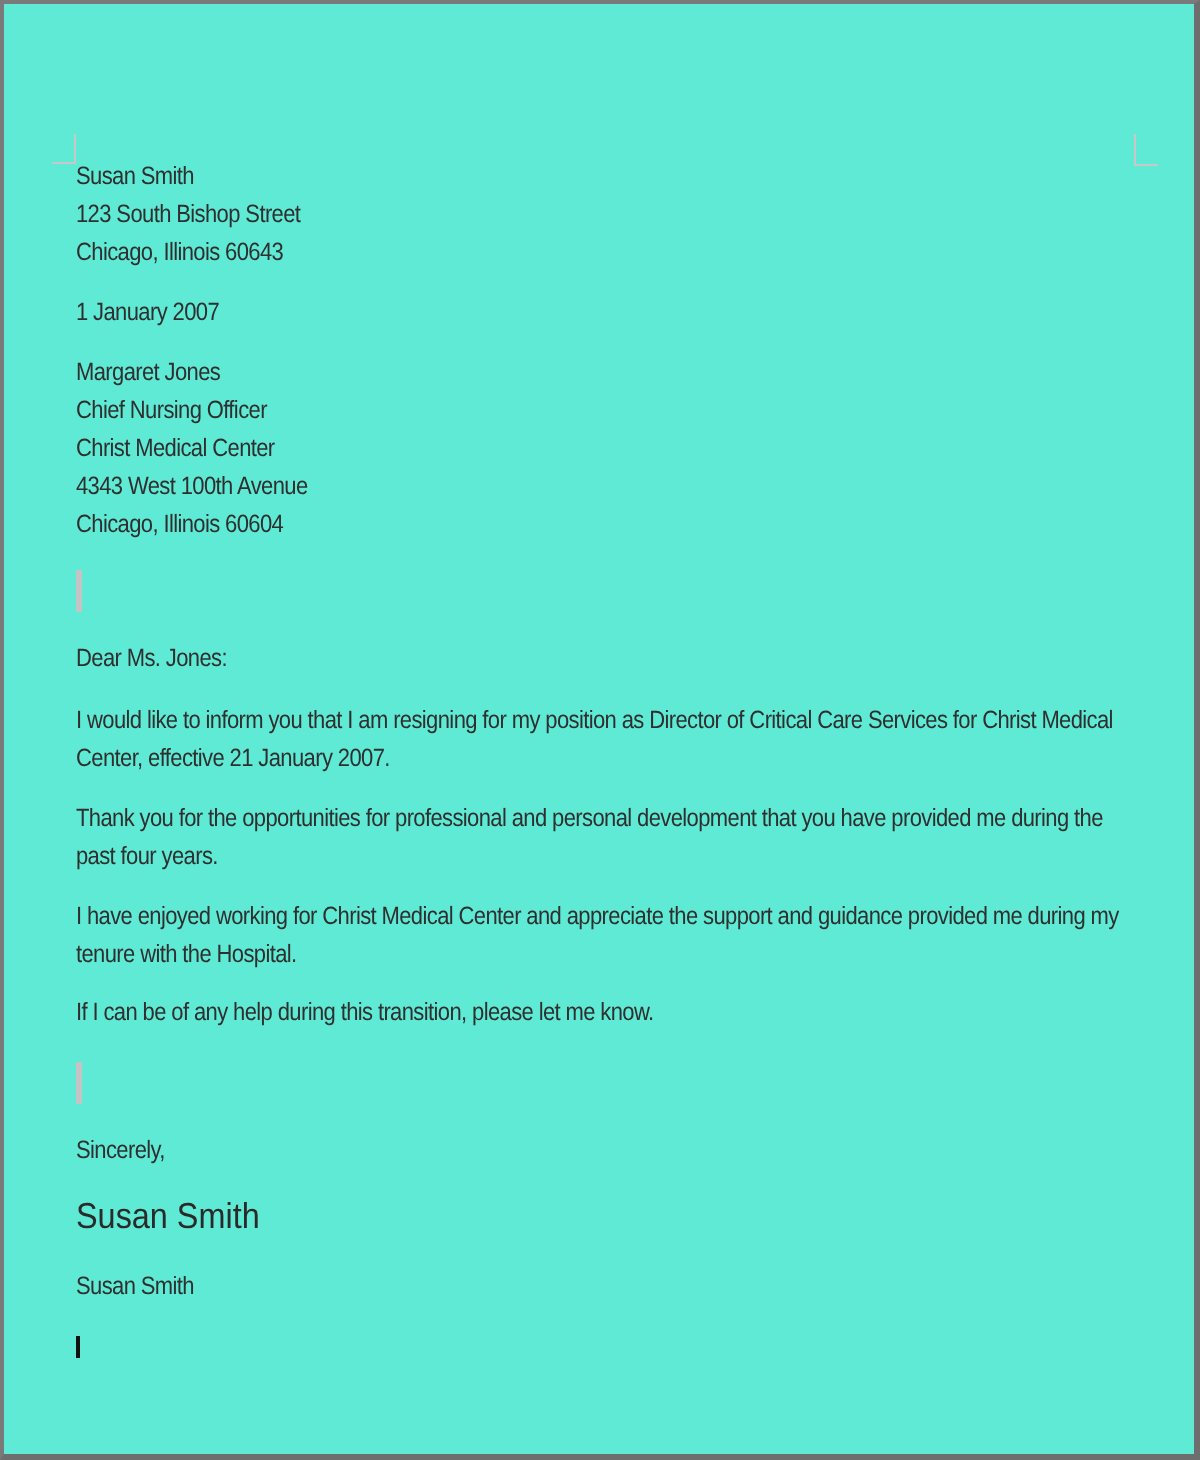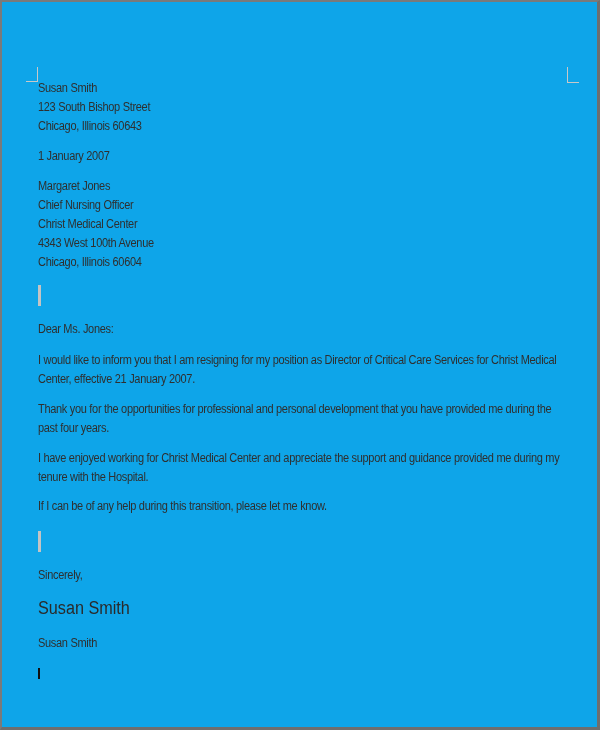--- a/index.html
+++ b/index.html
@@ -4,21 +4,21 @@
   <style>
     html, body { margin: 0; padding: 0; background: #ffffff; }
     body { width: 600px; height: 730px; position: relative; overflow: hidden; }
     .page {
       position: absolute; left: 0; top: 0; width: 600px; height: 730px;
       box-sizing: border-box;
       border-top: 2px solid #7a7a7a;
       border-left: 2px solid #7a7a7a;
       border-right: 3px solid #6e6e6e;
       border-bottom: 3px solid #6e6e6e;
-      background: #0ea5e9;
+      background: #5eead4;
     }
     .crop { position: absolute; }
     .crop-tl-v { left: 35px; top: 65px; width: 1px; height: 14px; background: #c8c8c8; }
     .crop-tl-h { left: 24px; top: 79px; width: 12px; height: 1px; background: #c8c8c8; }
     .crop-tr-v { left: 565px; top: 65px; width: 1px; height: 15px; background: #c8c8c8; }
     .crop-tr-h { left: 565px; top: 80px; width: 12px; height: 1px; background: #c8c8c8; }
     .text {
       position: absolute; left: 36px;
       font-family: "Liberation Sans", sans-serif;
       font-size: 12.5px; color: #2f2f2f; white-space: nowrap;

